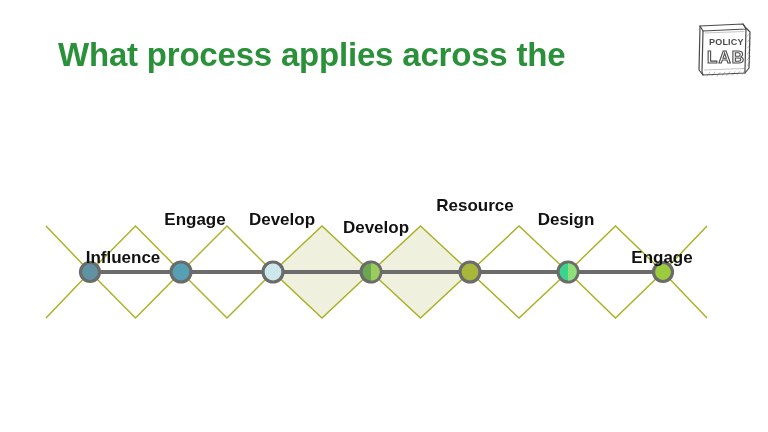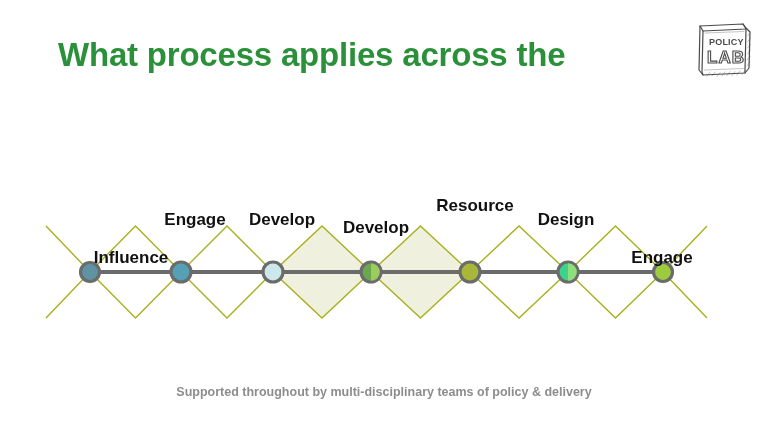--- a/index.html
+++ b/index.html
@@ -141,25 +141,24 @@
           <g>
             <circle cx="568" cy="102" r="10" fill="#3ad48f" stroke="#6b6b6b" stroke-width="3.2"></circle>
             <path d="M568 93.2 A 8.8 8.8 0 0 1 568 110.8 Z" fill="#8fe07a" stroke="none"></path>
           </g>
           <g>
             <circle cx="663" cy="102" r="9.5" fill="#9ccb3e" stroke="#6b6b6b" stroke-width="3.2"></circle>
           </g>
         </g>
     </svg>
     <div id="labels-layer">
-        <div class="node-label" style="left: 113px; top: 78px; padding-left: 36px;">Influence</div>
+        <div class="node-label" style="left: 105px; top: 78px; padding-left: 36px;">Influence</div>
         <div class="node-label" style="left: 195px; top: 40px;">Engage</div>
         <div class="node-label" style="left: 282px; top: 40px;">Develop</div>
         <div class="node-label" style="left: 376px; top: 48px;">Develop</div>
         <div class="node-label" style="left: 475px; top: 26px;">Resource</div>
         <div class="node-label" style="left: 566px; top: 40px;">Design</div>
         <div class="node-label" style="left: 662px; top: 78px;">Engage</div>
       </div>
   </div>
 
-  <div id="caption">Supported throughout by multi-disciplinary teams of policy &amp; delivery</div>
 
 </div>
 
 </body></html>

